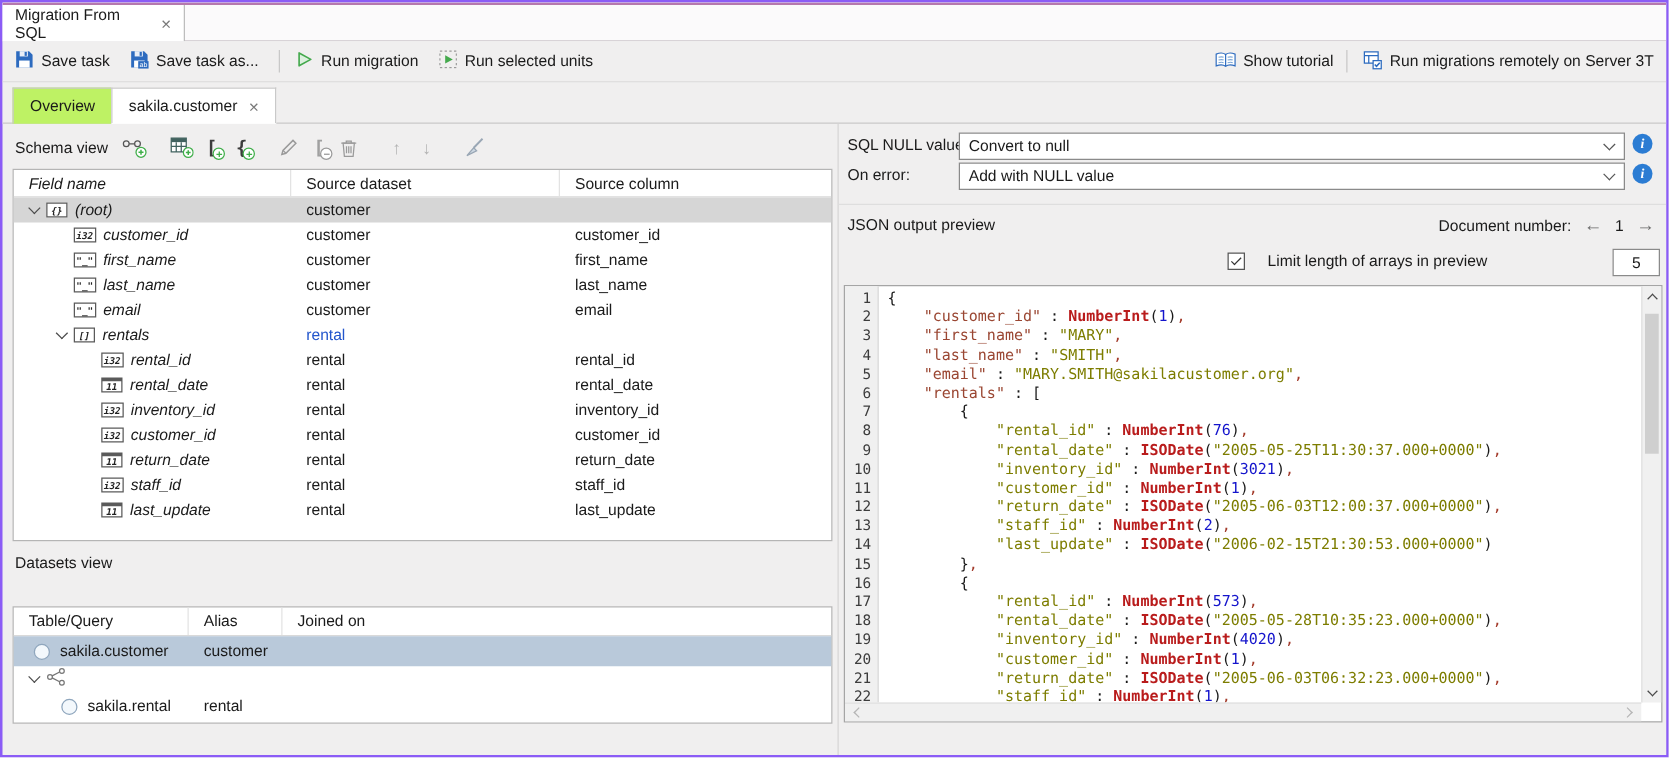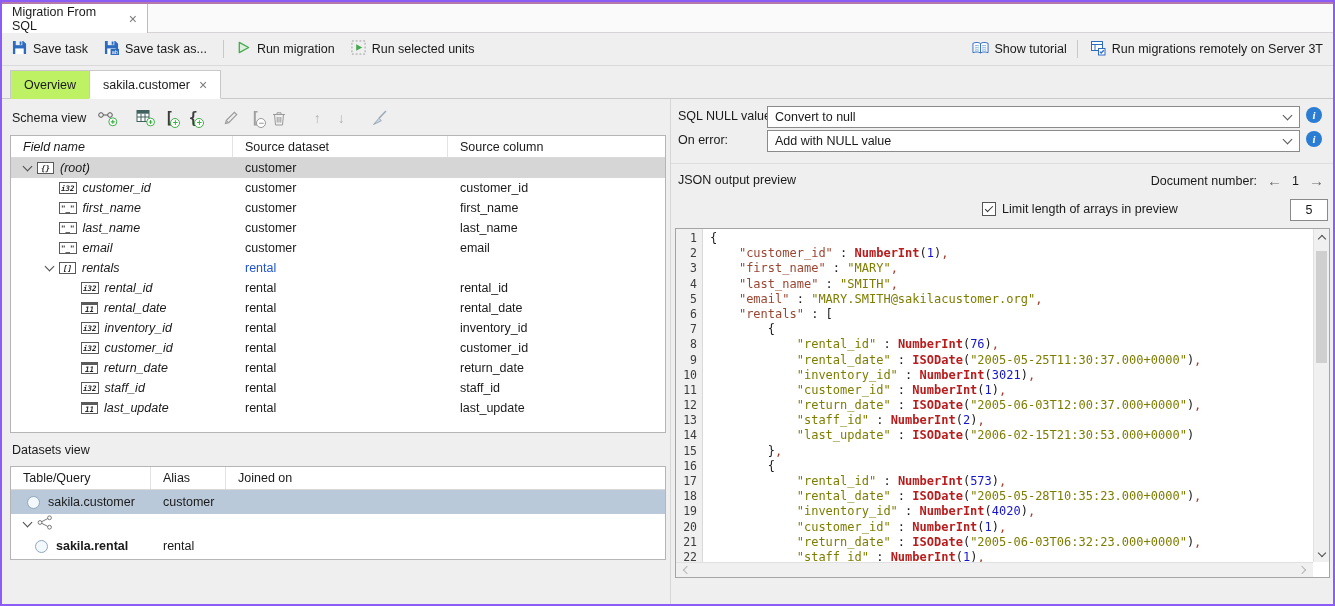--- a/index.html
+++ b/index.html
@@ -50,21 +50,21 @@
   .srow .cell { height:100%; display:flex; align-items:center; overflow:hidden; }
   .srow .c2, .srow .c3 { padding-left:12px; }
   .chev { width:7px; height:7px; border-right:1.4px solid #4a4a4a; border-bottom:1.4px solid #4a4a4a; transform:rotate(45deg); margin-top:-3px; }
   .expander { width:20px; display:flex; justify-content:center; align-items:center; flex:none; }
   .ticon { flex:none; min-width:17px; height:12px; border:1px solid #5a5a5a; background:#fff; color:#222; font-size:7.5px; font-weight:bold; display:flex; align-items:center; justify-content:center; margin-right:6px; padding:0 1px; font-family:"DejaVu Sans Mono", monospace; }
   .ticon.date { border-top:3px solid #5a5a5a; }
   .linkblue { color:#2255cc; }
 
   
   .datasets-label { position:absolute; left:10px; top:344px; }
-  .datasets-table { position:absolute; left:8px; top:367px; width:656px; height:94px; background:#fff; border:1px solid #b5b5b5; }
+  .datasets-table { position:absolute; left:8px; top:386px; width:656px; height:94px; background:#fff; border:1px solid #b5b5b5; }
   .datasets-table .thead { height:23px; }
   .datasets-table .d1 { width:140px; } .datasets-table .d2 { width:75px; } .datasets-table .d3 { flex:1; border-right:none !important; }
   .drow { display:flex; height:24px; align-items:center; }
   .drow.selected { background:#b9c9da; }
   .drow.joinrow { height:20px; }
   .drow .cell { height:100%; display:flex; align-items:center; overflow:hidden; }
   .drow .d2, .drow .d3 { padding-left:12px; }
   .dcirc { flex:none; width:13px; height:13px; border-radius:50%; border:1px solid #8fa6bd; background:#f3f8fc; margin-right:8px; }
 
   
@@ -448,21 +448,21 @@
                   <circle cx="3" cy="7.5" r="1.9" fill="none" stroke="#777"></circle>
                   <circle cx="12.5" cy="2.8" r="1.9" fill="none" stroke="#777"></circle>
                   <circle cx="12.5" cy="12.2" r="1.9" fill="none" stroke="#777"></circle>
                   <path d="M4.7 6.7l6-3.1M4.7 8.3l6 3.1" stroke="#777" fill="none"></path>
                 </svg></span>
             </div>
             <div class="cell d2"></div>
             <div class="cell d3"></div>
           </div>
           <div class="drow">
-            <div class="cell d1" style="padding-left: 24px; font-weight: bold;">
+            <div class="cell d1" style="padding-left: 38px;">
               <span class="dcirc"></span>
               <span>sakila.rental</span>
             </div>
             <div class="cell d2">
               <span>rental</span>
             </div>
           </div>
         </div>
     </div>
 
@@ -493,21 +493,21 @@
     <div class="optrow" style="left:676px; top:74px;">
       <span>JSON output preview</span>
     </div>
     <div class="optrow" style="right:9px; top:73px; position:absolute; gap:10px;">
       <span>Document number:</span>
       <span class="navarrow">←</span>
       <span>1</span>
       <span class="navarrow">→</span>
     </div>
 
-    <div class="optrow" style="left:980px; top:103px; gap:6px;">
+    <div class="optrow" style="left:980px; top:103px; gap:18px;">
       <span class="cbx">
           <span class="mark"></span>
         </span>
       <span>Limit length of arrays in preview</span>
     </div>
     <div class="numinput" style="left:1288px; top:100px;">5</div>
 
     <div class="editor">
       <div class="gutter" id="gutter">
           <div class="lnum">1</div>

